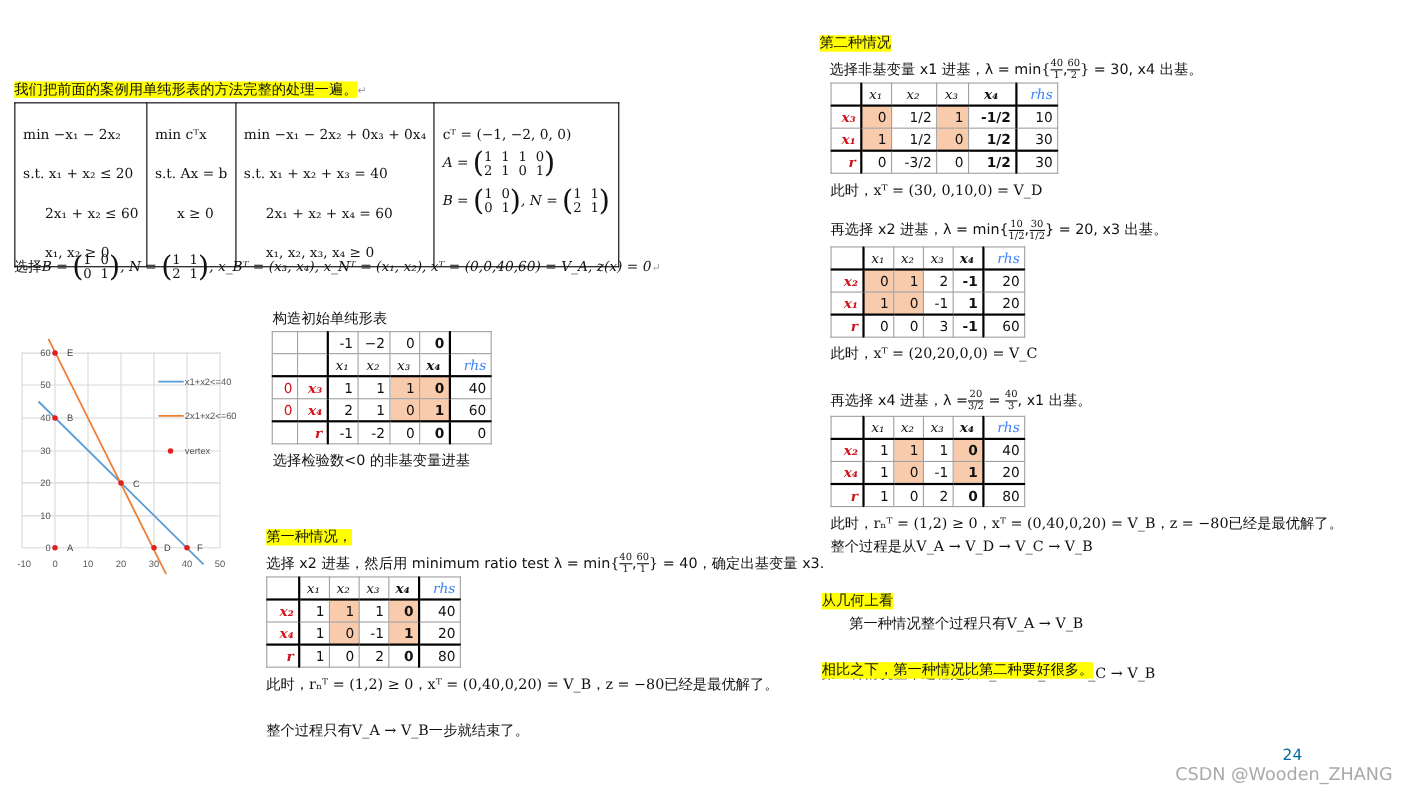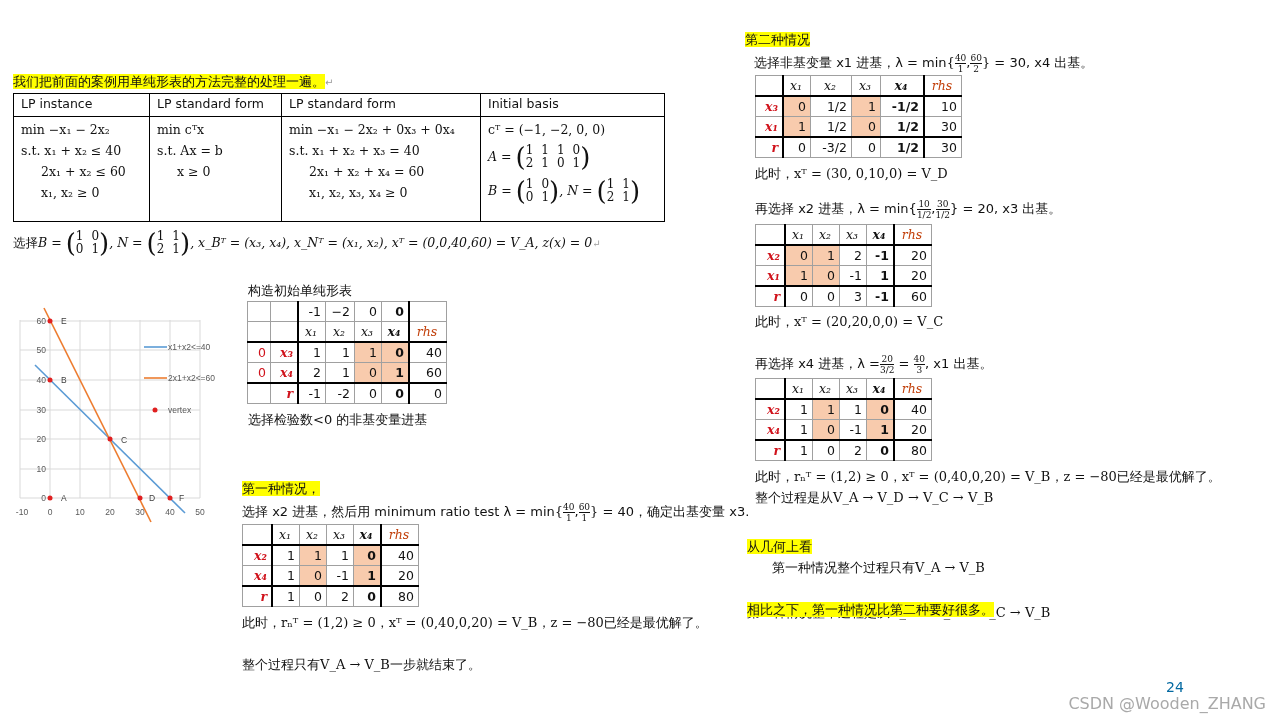--- a/index.html
+++ b/index.html
@@ -10,28 +10,28 @@
   .m { font-family:"DejaVu Serif", serif; font-style:italic; }
   .mr { font-family:"DejaVu Serif", serif; }
   .line { white-space:nowrap; font-size:13px; line-height:20px; }
   .pm { color:#9a9a9a; font-size:10px; }
 
   
   table.lp { border-collapse:collapse; position:absolute; left:13px; top:93px; }
   table.lp td { border:1px solid #000; vertical-align:top; padding:2px 7px; font-size:12.5px; }
   table.lp tr.head td { height:18px; }
   table.lp tr.body td { height:100px; }
-  table.lp .mline { font-family:"DejaVu Serif", serif; font-size:12.5px; line-height:21px; white-space:nowrap; }
+  table.lp .mline { font-family:"DejaVu Serif", serif; font-size:12.5px; line-height:21px; white-space:nowrap;margin-top:15px; }
 
   
   table.sx { border-collapse:collapse; position:absolute;padding-left:47px; }
   table.sx td { border:1px solid #a0a0a0; text-align:right; padding:0 4px 0 2px; font-size:12.5px;
                 height:19px; white-space:nowrap; }
   table.sx td.hdr { font-family:"DejaVu Serif", serif; font-style:italic; text-align:center; }
-  table.sx td.rhs { color:#c2410c; font-family:"DejaVu Serif", serif; font-style:italic; text-align:center; }
+  table.sx td.rhs { color:#3b82f6; font-family:"DejaVu Serif", serif; font-style:italic; }
   table.sx td.bv { color:#d0121b; font-family:"DejaVu Serif", serif; font-style:italic; }
   table.sx td.cb { color:#d0121b; }
   table.sx td.orange { background:#f8cbad; }
   table.sx .br { border-right:2px solid #000000;font-weight:bold; }
   table.sx .bb { border-bottom:2px solid #000; }
 
   
   .chart { position:absolute; left:10px; top:300px; width:210px; height:225px; }
   .frac { display:inline-block; vertical-align:middle; text-align:center; font-family:"DejaVu Serif", serif; font-size:9px; line-height:10px; }
   .frac span { display:block; }
@@ -45,30 +45,24 @@
 </style>
 </head>
 <body>
 
 <div class="abs line" style="left:13px;top:72px;">
   <span class="hl">我们把前面的案例用单纯形表的方法完整的处理一遍。</span><span class="pm">↵</span>
 </div>
 
 <table class="lp">
   <tbody>
-      <tr class="head">
-    <td style="width:121px">LP instance</td>
-    <td style="width:117px">LP standard form</td>
-    <td style="width:184px">LP standard form</td>
-    <td style="width:169px">Initial basis</td>
-  </tr>
   <tr class="body">
     <td>
       <div class="mline">min −x₁ − 2x₂</div>
-      <div class="mline">s.t. x₁ + x₂ ≤  40</div>
+      <div class="mline">s.t. x₁ + x₂ ≤  20</div>
       <div class="mline" style="padding-left:20px">2x₁ + x₂ ≤ 60</div>
       <div class="mline" style="padding-left:20px">x₁, x₂ ≥ 0</div>
     </td>
     <td>
       <div class="mline">min cᵀx</div>
       <div class="mline">s.t. Ax = b</div>
       <div class="mline" style="padding-left:20px">x ≥ 0</div>
     </td>
     <td>
       <div class="mline">min −x₁ − 2x₂ + 0x₃ + 0x₄</div>

